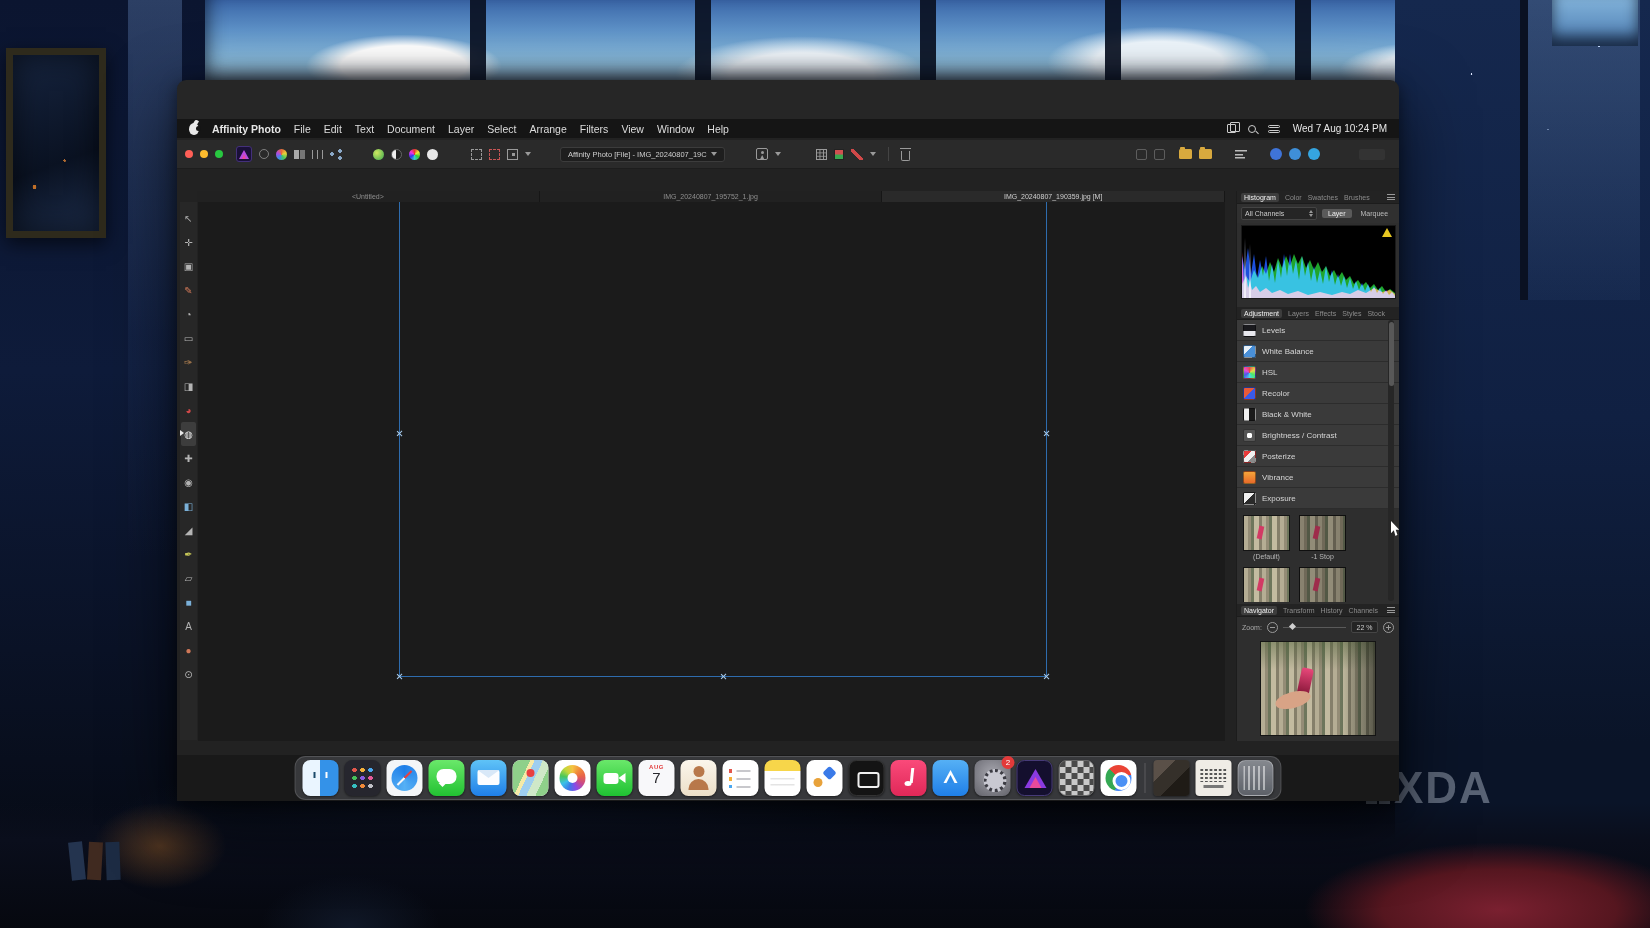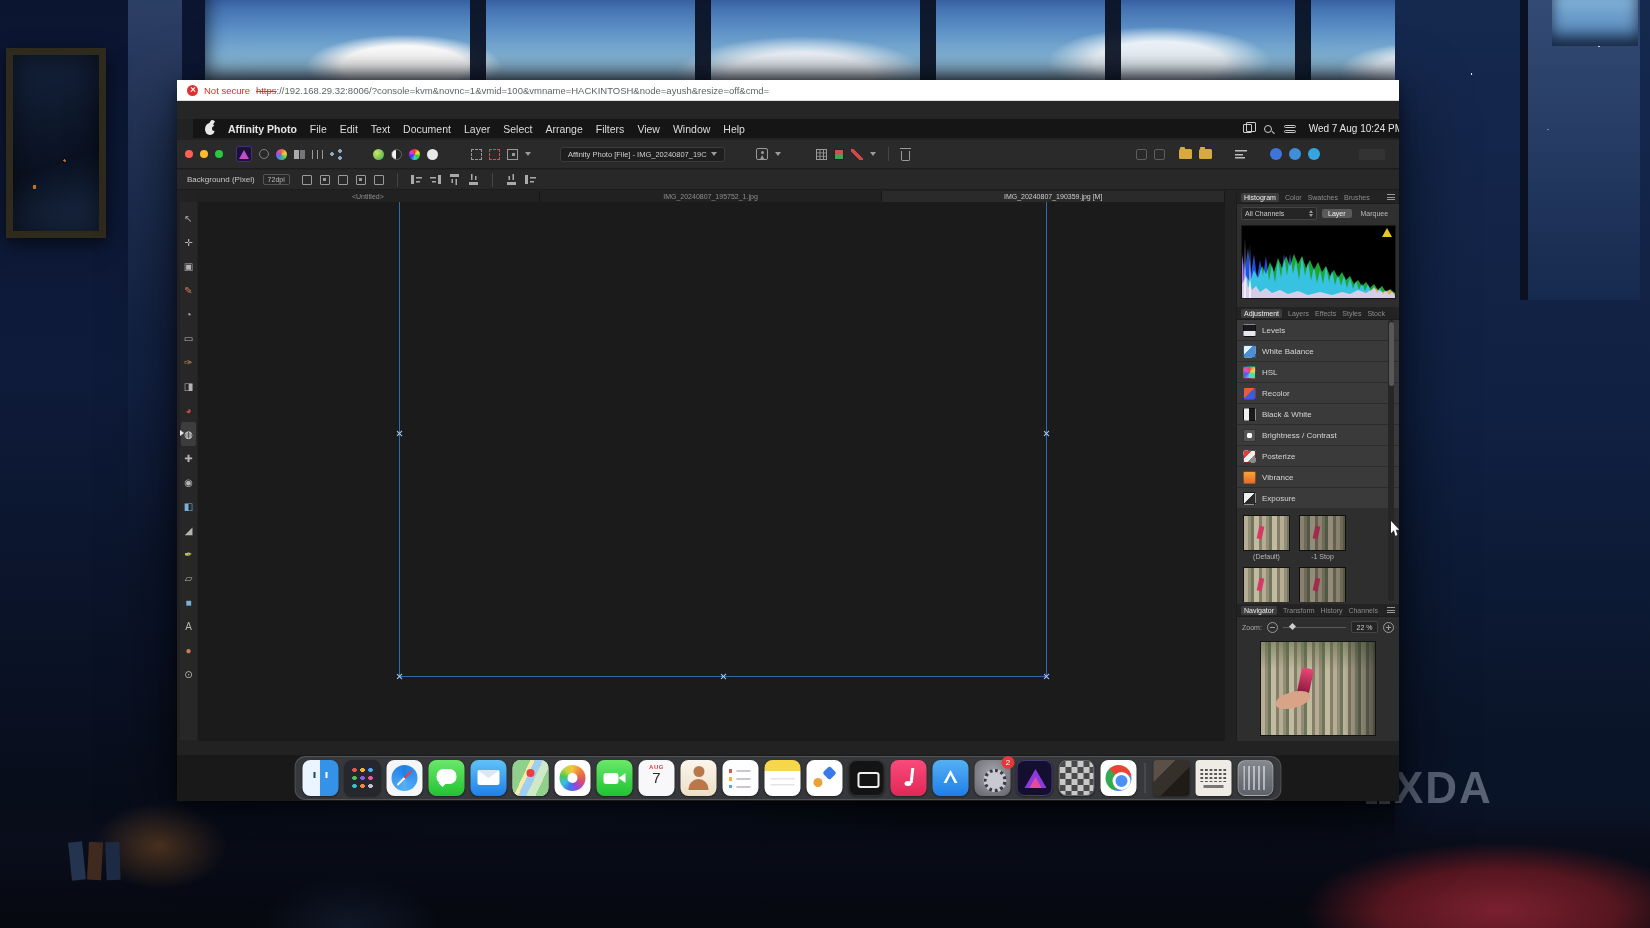--- a/index.html
+++ b/index.html
@@ -69,21 +69,21 @@
   .badge { width:11px; height:11px; border-radius:50%; background:#e03030; position:relative; flex:0 0 auto; }
   .badge::before, .badge::after { content:""; position:absolute; left:2.5px; top:4.9px; width:6px; height:1.2px; background:#fff; }
   .badge::before { transform:rotate(45deg); } .badge::after { transform:rotate(-45deg); }
   .ns-text { color:#d93025; }
   .url-text { color:#5f6368; white-space:nowrap; overflow:hidden; }
   .url-scheme { color:#d93025; text-decoration:line-through; }
 
   
   .vnc { position:absolute; left:0; right:0; top:39px; bottom:0; background:#222; overflow:hidden; }
 
-  .mb { position:absolute; left:16px; top:0; width:100%; height:19px; background:#151515; display:flex;
+  .mb { position:absolute; left:0; top:0; width:100%; height:19px; background:#151515; display:flex;
     align-items:center; color:#e6e6e6; font-size:10.5px; padding:0 12px; gap:13px; }
   .mb-app { font-weight:bold; }
   .mb-item { color:#dcdcdc; }
   .mb-right { margin-left:auto; display:flex; align-items:center; gap:12px; font-size:10px; }
   .apple { width:10px; height:12px; background:#e8e8e8; border-radius:50% 50% 48% 48%; position:relative; }
   .apple::before { content:""; position:absolute; right:1px; top:-3px; width:4px; height:5px; background:#e8e8e8;
     border-radius:50% 0; transform:rotate(30deg); }
   .apple::after { content:""; position:absolute; right:-2px; top:3px; width:5px; height:5px; background:#151515; border-radius:50%; }
   .mi-stack { width:9px; height:9px; border:1px solid #ccc; border-radius:1px; position:relative; }
   .mi-stack::before { content:""; position:absolute; left:2px; top:-3px; width:8px; height:8px; border:1px solid #ccc; border-radius:1px; }
@@ -368,25 +368,20 @@
 
 <div class="xda">
   <span class="xbl"></span>
   <span class="xbr"></span>
   <span class="xtxt">XDA</span>
 </div>
 
 <div class="cw">
 
 
-  <div class="cw-url">
-    <span class="badge"></span>
-    <span class="ns-text">Not secure</span>
-    <span class="url-text"><span class="url-scheme">https</span><span>://192.168.29.32:8006/?console=kvm&amp;novnc=1&amp;vmid=100&amp;vmname=HACKINTOSH&amp;node=ayush&amp;resize=off&amp;cmd=</span></span>
-  </div>
 
   <div class="vnc">
 
     <div class="mb">
       <span class="apple"></span>
       <span class="mb-app">Affinity Photo</span>
       <span class="mb-item">File</span>
       <span class="mb-item">Edit</span>
       <span class="mb-item">Text</span>
       <span class="mb-item">Document</span>
@@ -444,37 +439,20 @@
       </div>
       <span class="folder" style="margin-left:7px"></span>
       <span class="folder"></span>
       <span class="i-align" style="margin-left:16px"></span>
       <span class="bc" style="background:#3f74d8;margin-left:16px"></span>
       <span class="bc" style="background:#3f8fd8"></span>
       <span class="bc" style="background:#35a5e0"></span>
       <span class="endpill" style="margin-left:32px"></span>
     </div>
 
-    <div class="ctx">
-      <span>Background (Pixel)</span>
-      <span class="dpibox">72dpi</span>
-      <span class="cbi" style="margin-left:4px"></span>
-      <span class="cbi inner"></span>
-      <span class="cbi"></span>
-      <span class="cbi inner"></span>
-      <span class="cbi"></span>
-      <span class="vsep"></span>
-      <span class="cbl"></span>
-      <span class="cbl" style="transform:scaleX(-1)"></span>
-      <span class="cbl" style="transform:rotate(90deg)"></span>
-      <span class="cbl" style="transform:rotate(-90deg)"></span>
-      <span class="vsep"></span>
-      <span class="cbl" style="transform:rotate(90deg) scaleX(-1)"></span>
-      <span class="cbl"></span>
-    </div>
 
     <div class="tabbar">
       <span class="dtab">&lt;Untitled&gt;</span>
       <span class="dtab">IMG_20240807_195752_1.jpg</span>
       <span class="dtab active">IMG_20240807_190359.jpg [M]</span>
     </div>
 
     <div class="tools">
       <span class="tool">↖</span>
       <span class="tool">✛</span>

